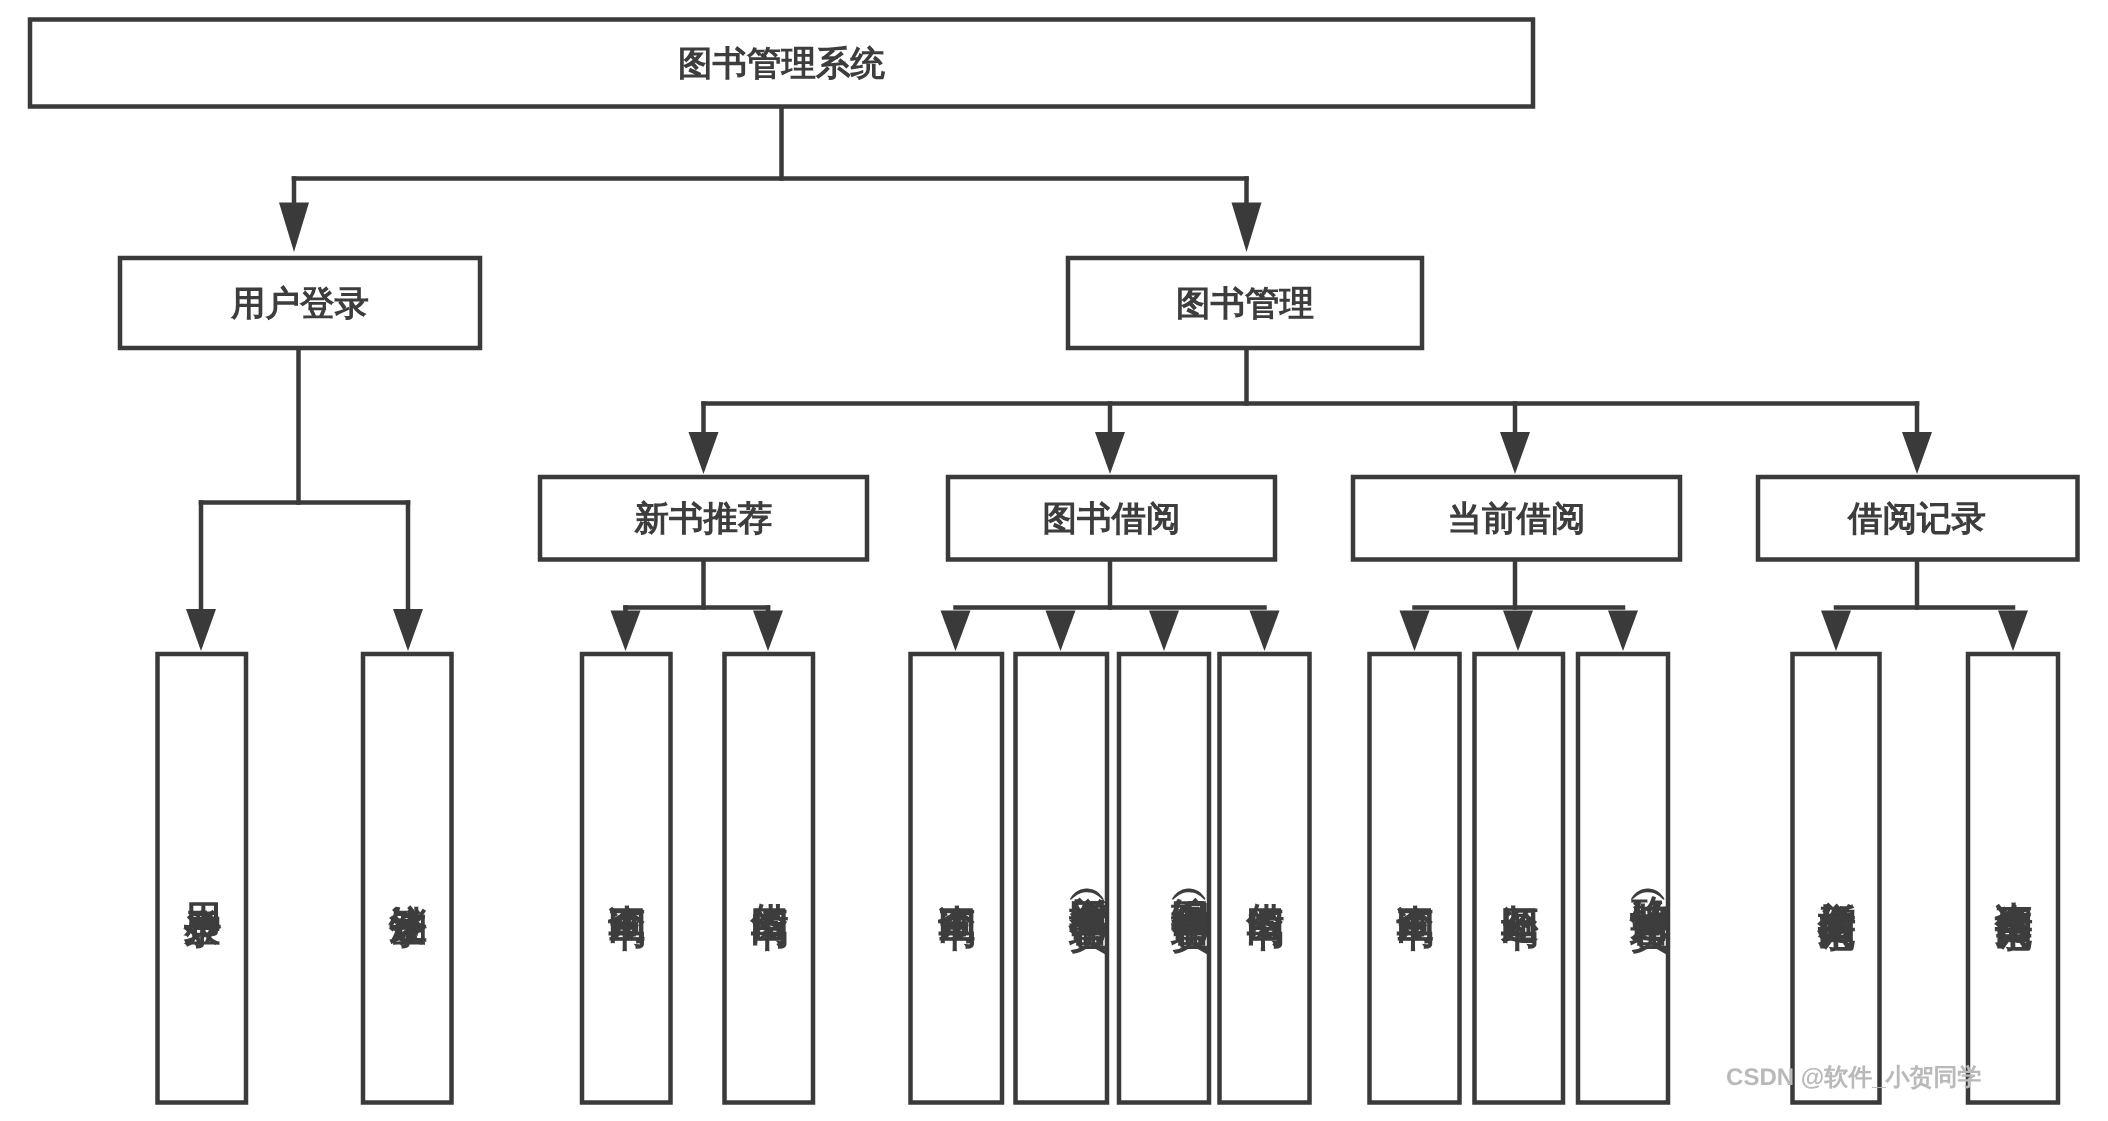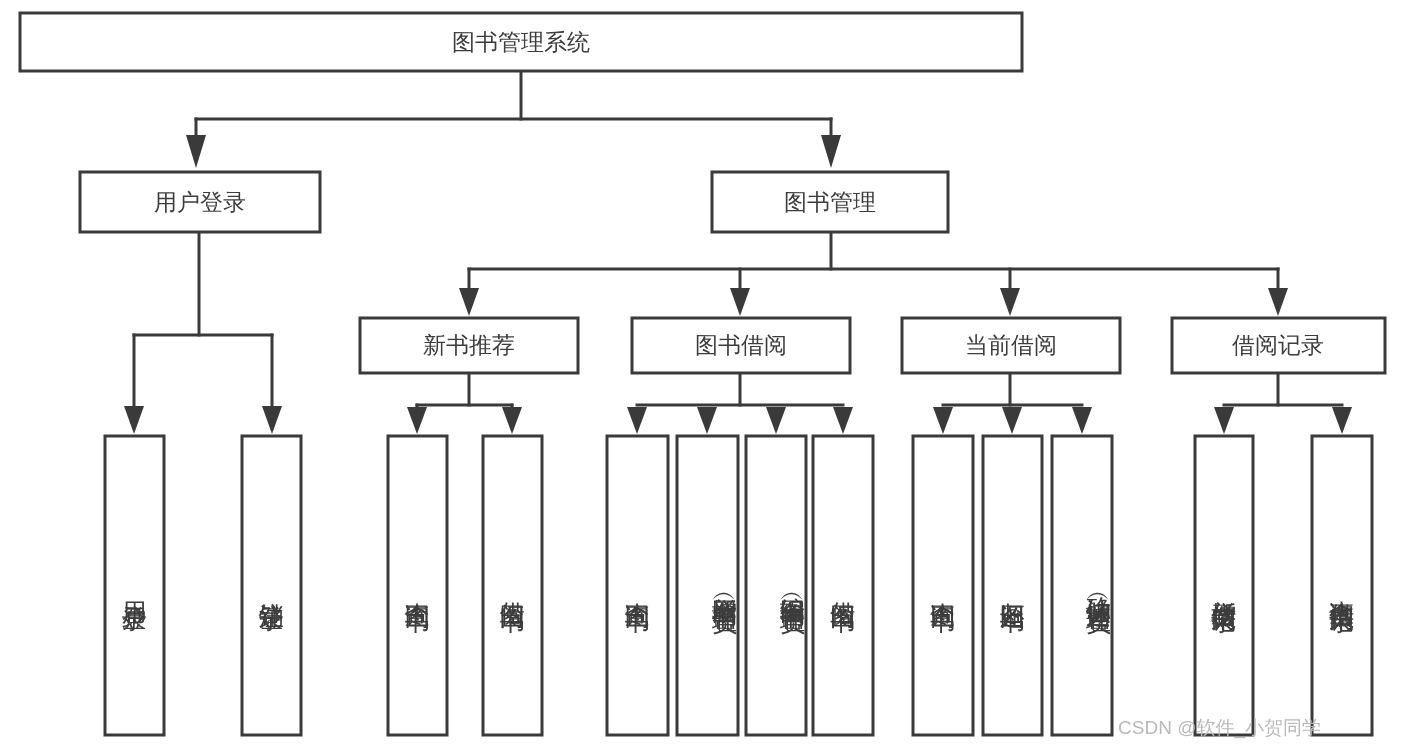--- a/index.html
+++ b/index.html
@@ -12,20 +12,21 @@
     height: 747px;
     font-family: "Liberation Sans", "DejaVu Sans", sans-serif;
     overflow: hidden;
     position: relative;
   }
   #diagram-root {
     position: absolute;
     left: 0; top: 0;
     width: 1331px;
     height: 747px;
+    font-weight: bold;
   }
   svg.flow {
     display: block;
     width: 1405px;
     height: 747px;
   }
   .node-rect {
     fill: #ffffff;
     stroke: #3a3a3a;
     stroke-width: 3;
@@ -63,23 +64,23 @@
     height: 100%;
     box-sizing: border-box;
     overflow: hidden;
   }
   .vbox-fo {
     overflow: visible;
   }
   .watermark {
     position: absolute;
     right: 10px;
-    bottom: 6px;
-    font-family: "Liberation Sans", "DejaVu Sans", sans-serif;
-    font-size: 19px;
+    bottom: 18px;
+    font-family: "Liberation Sans", "DejaVu Sans", sans-serif;
+    font-size: 16px;
     color: #b9b9b9;
     white-space: nowrap;
     pointer-events: none;
     user-select: none;
   }
 </style>
 </head>
 <body>
 
 <div id="diagram-root">

